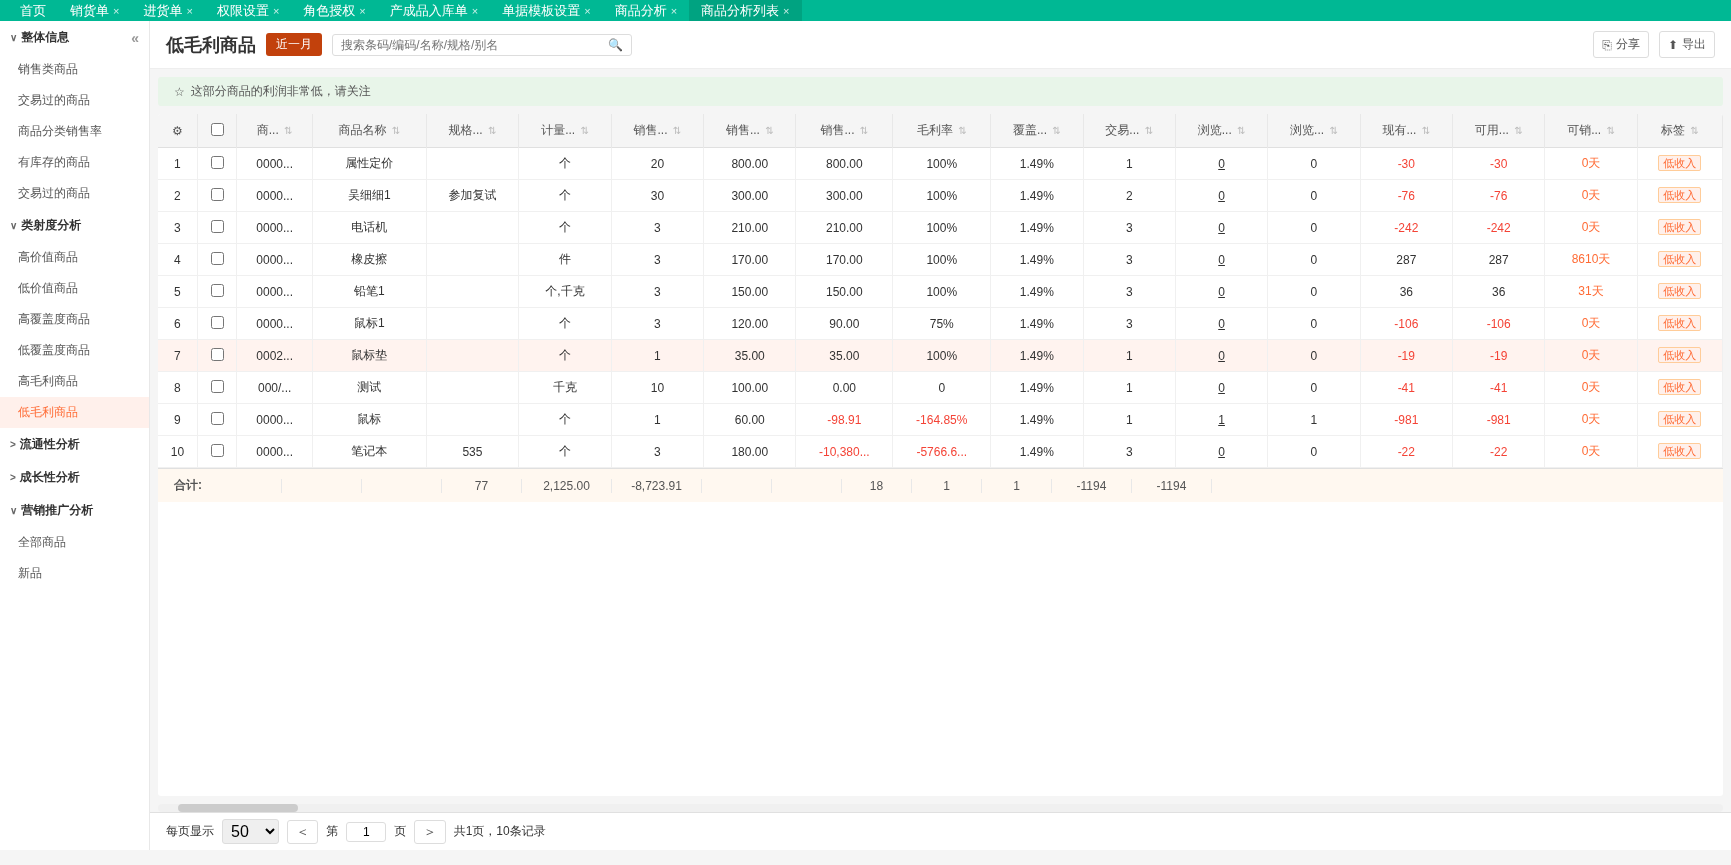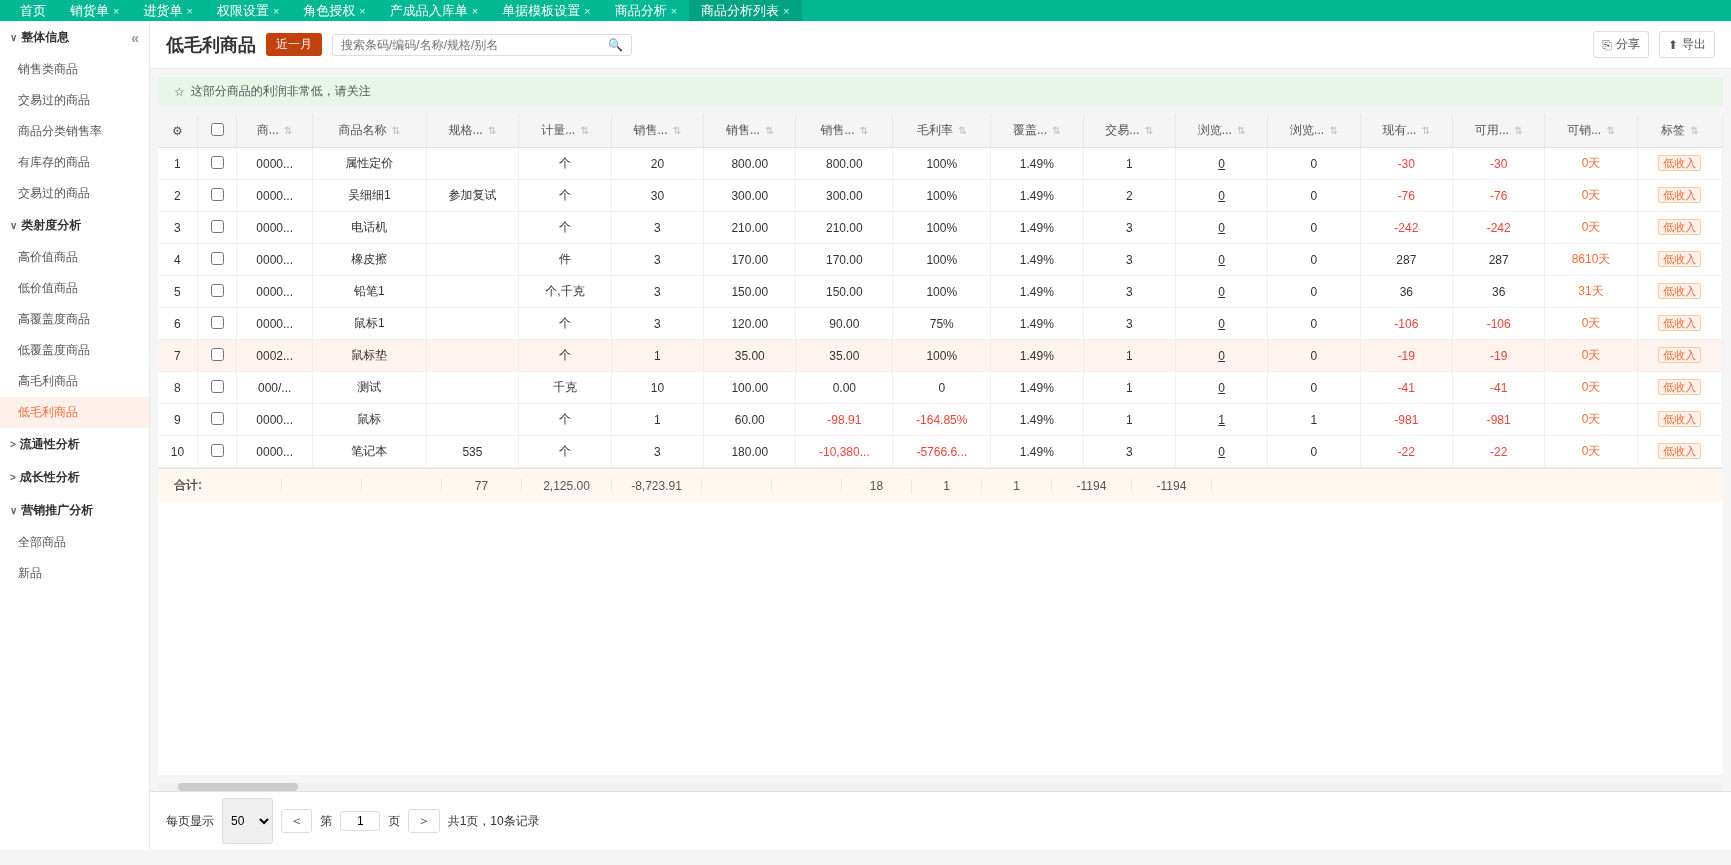--- a/index.html
+++ b/index.html
@@ -208,22 +208,22 @@
       border-top: 1px solid #e0e0e0;
       padding: 6px 16px;
       display: flex;
       align-items: center;
       gap: 8px;
       font-size: 12px;
     }
     .page-size-select {
       border: 1px solid #ddd;
       border-radius: 3px;
-      padding: 14px 4px;
-      font-size: 12px;
+      padding: 2px 4px;
+      font-size: 16px;
     }
     .page-btn {
       border: 1px solid #ddd;
       border-radius: 3px;
       background: #fff;
       padding: 2px 8px;
       cursor: pointer;
       color: #555;
     }
     .page-input {

